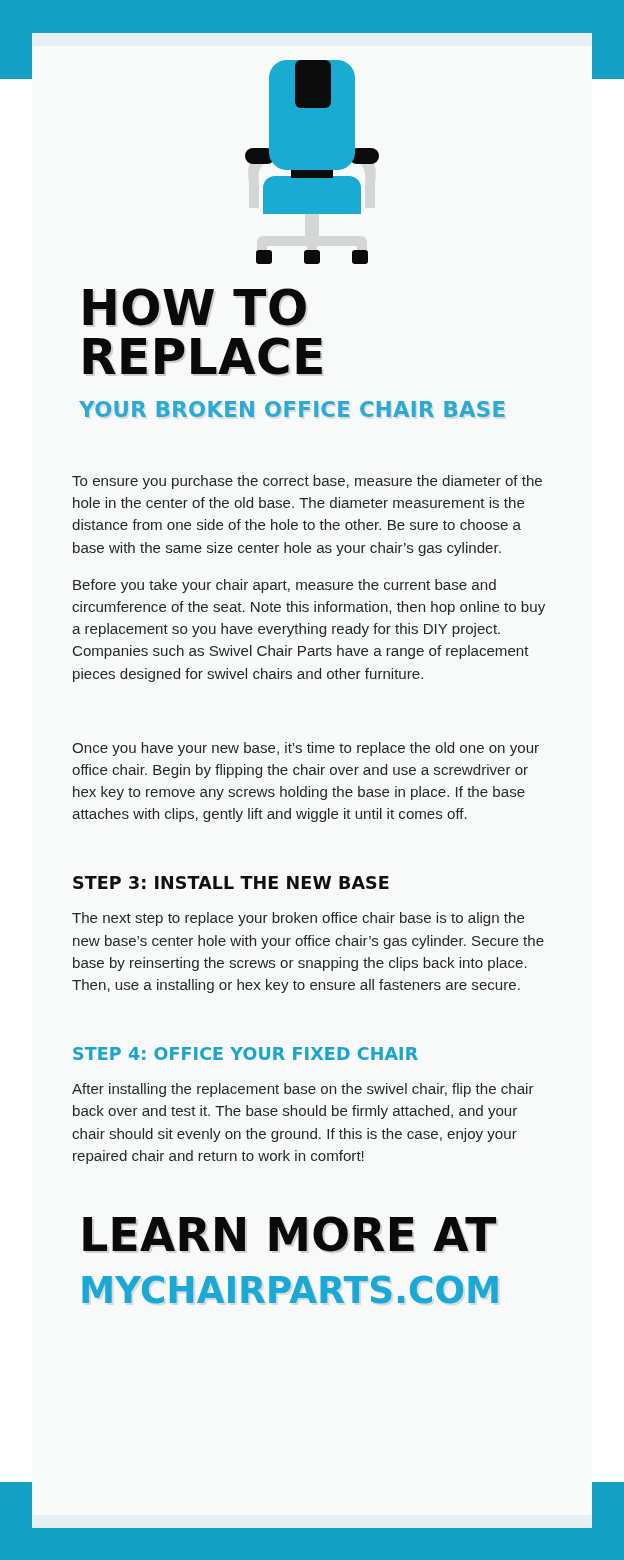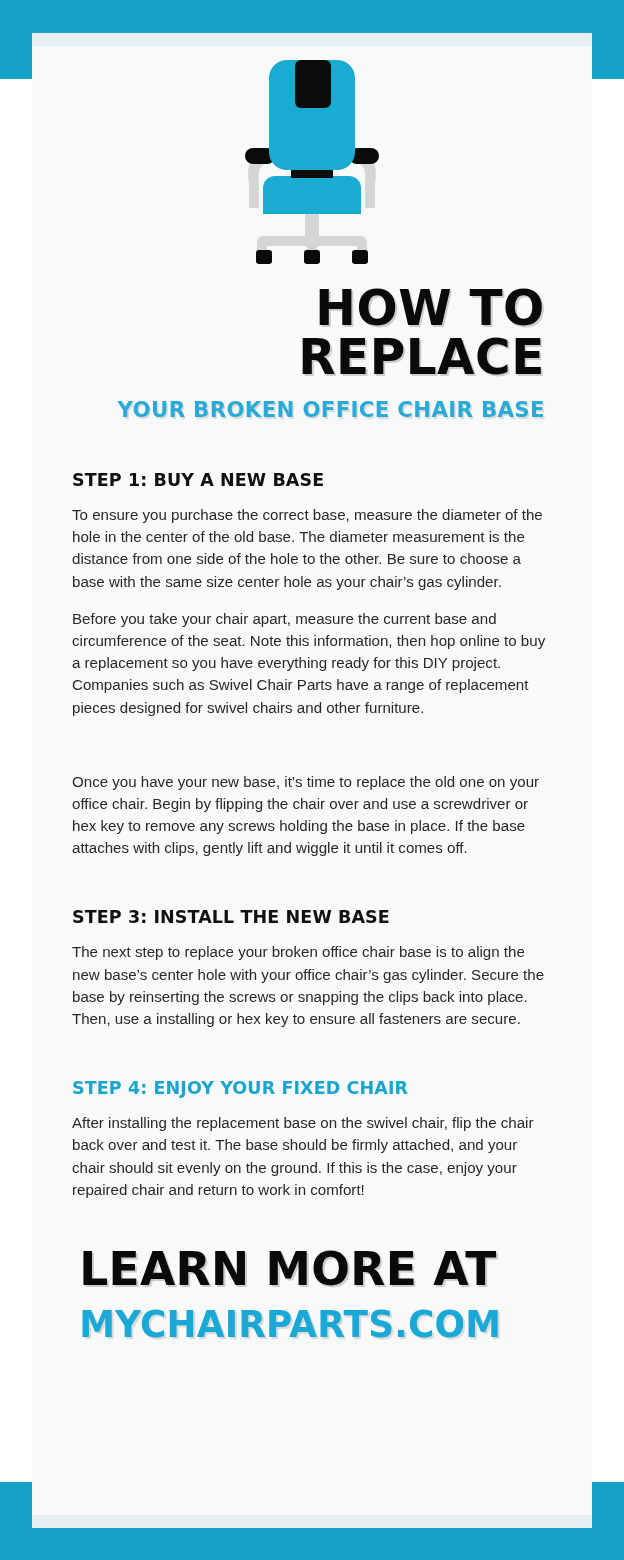--- a/index.html
+++ b/index.html
@@ -83,21 +83,21 @@
   .hero {
     height: 232px;
     display: flex;
     align-items: center;
     justify-content: center;
   }
   .chair-svg { display: block; }
 
   
   .title-block {
-    text-align: right;
+    text-align: left;
     margin-top: 6px;
   }
   .main-title {
     font-family: "DejaVu Sans", sans-serif;
     font-weight: bold;
     font-size: 50px;
     line-height: 0.98;
     letter-spacing: 0.5px;
     color: #0a0a0a;
     text-shadow: 2px 2px 0 rgba(150,150,150,0.45);
@@ -225,42 +225,41 @@
       </div>
 
       <div class="title-block">
         <h1 class="main-title">HOW TO REPLACE</h1>
         <h2 class="sub-title">YOUR BROKEN OFFICE CHAIR BASE</h2>
       </div>
 
       <div class="steps">
 
         <section class="step s1">
-          <h3 class="step-heading">STEP 1: BUY A NEW BASE</h3>
           <div class="step-body">
             <p>To ensure you purchase the correct base, measure the diameter of the hole in the center of the old base. The diameter measurement is the distance from one side of the hole to the other. Be sure to choose a base with the same size center hole as your chair’s gas cylinder.</p>
             <p>Before you take your chair apart, measure the current base and circumference of the seat. Note this information, then hop online to buy a replacement so you have everything ready for this DIY project. Companies such as Swivel Chair Parts have a range of replacement pieces designed for swivel chairs and other furniture.</p>
           </div>
         </section>
 
         <section class="step s2">
           <div class="step-body">
             <p>Once you have your new base, it’s time to replace the old one on your office chair. Begin by flipping the chair over and use a screwdriver or hex key to remove any screws holding the base in place. If the base attaches with clips, gently lift and wiggle it until it comes off.</p>
           </div>
         </section>
 
         <section class="step s3">
           <h3 class="step-heading">STEP 3: INSTALL THE NEW BASE</h3>
           <div class="step-body">
             <p>The next step to replace your broken office chair base is to align the new base’s center hole with your office chair’s gas cylinder. Secure the base by reinserting the screws or snapping the clips back into place. Then, use a installing or hex key to ensure all fasteners are secure.</p>
           </div>
         </section>
 
         <section class="step s4">
-          <h3 class="step-heading accent">STEP 4: ENJOY YOUR FIXED CHAIR</h3>
+          <h3 class="step-heading accent">STEP 4: OFFICE YOUR FIXED CHAIR</h3>
           <div class="step-body">
             <p>After installing the replacement base on the swivel chair, flip the chair back over and test it. The base should be firmly attached, and your chair should sit evenly on the ground. If this is the case, enjoy your repaired chair and return to work in comfort!</p>
           </div>
         </section>
 
       </div>
 
       <div class="footer">
         <div class="footer-line1">LEARN MORE AT</div>
         <div class="footer-line2">MYCHAIRPARTS.COM</div>

